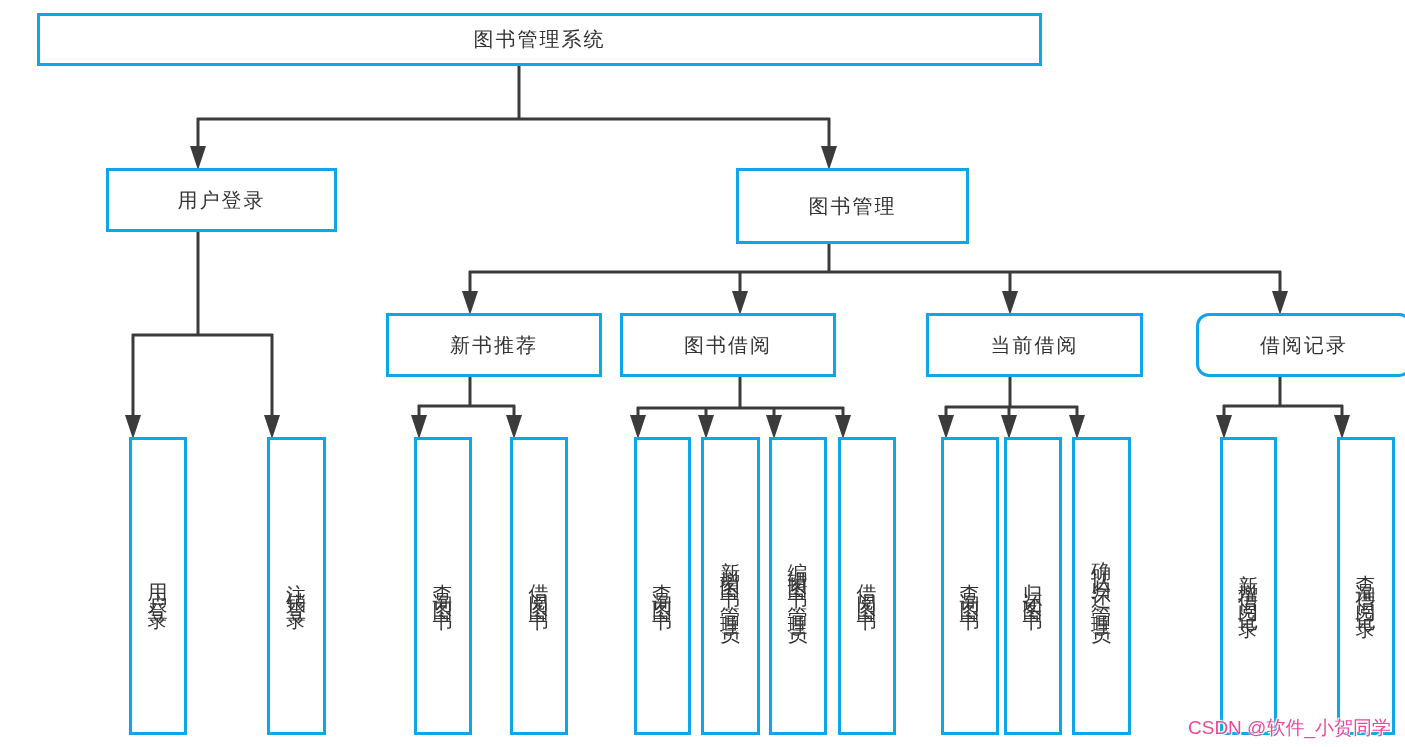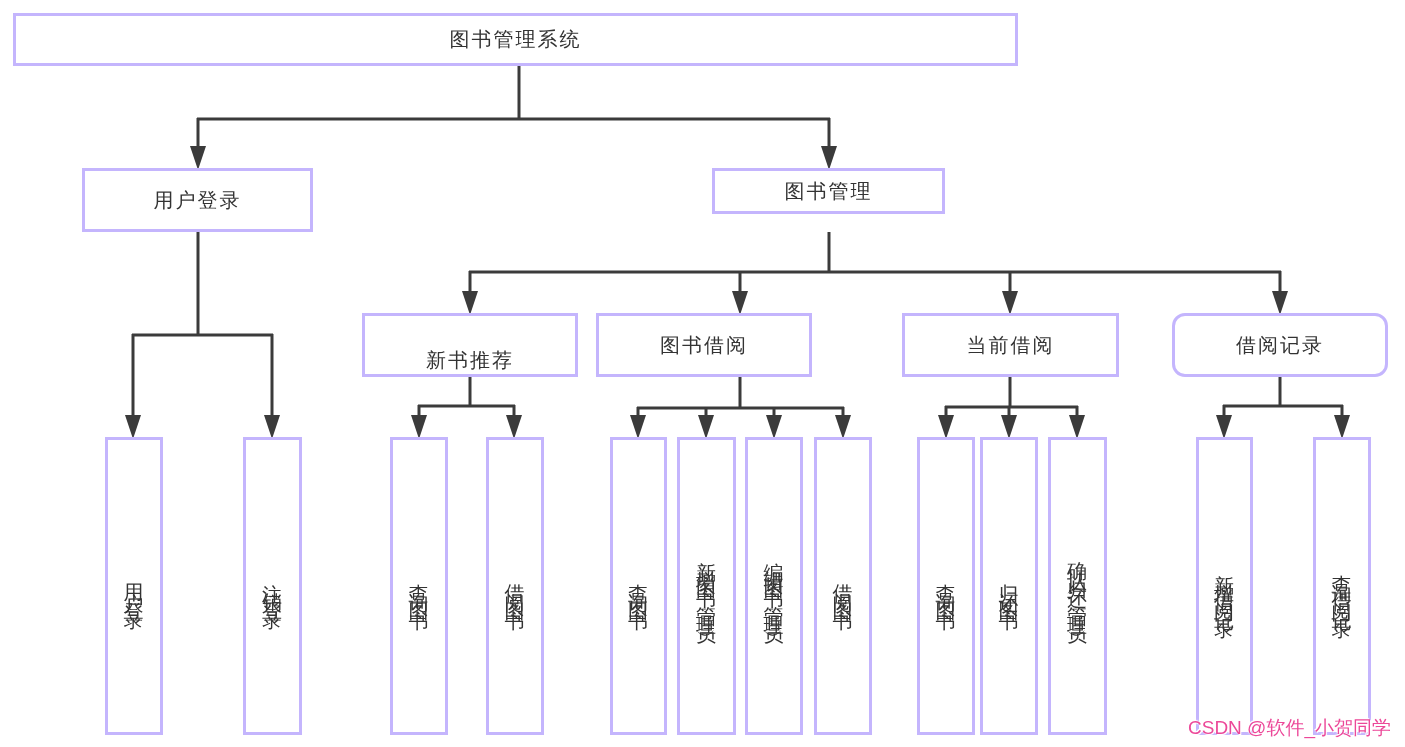--- a/index.html
+++ b/index.html
@@ -19,27 +19,28 @@
     position: absolute;
     left: 0;
     top: 0;
     width: 1405px;
     height: 747px;
     z-index: 1;
   }
   .node {
     position: absolute;
     box-sizing: border-box;
-    border: 3px solid #c4b5fd;
+    border: 3px solid #0ea5e9;
     background: #ffffff;
     display: flex;
     align-items: center;
     justify-content: center;
     color: #333333;
     z-index: 2;
+    margin-left: 24px;
   }
   .node .hlabel {
     font-size: 20px;
     letter-spacing: 2px;
     white-space: nowrap;
   }
   .leaf {
     top: 437px;
     height: 298px;
   }
@@ -132,25 +133,25 @@
     </g>
   </svg>
 
   <div class="node" style="left:13px; top:13px; width:1005px; height:53px;">
     <span class="hlabel">图书管理系统</span>
   </div>
 
   <div class="node" style="left:82px; top:168px; width:231px; height:64px;">
     <span class="hlabel">用户登录</span>
   </div>
-  <div class="node" style="left:712px; top:168px; width:233px; height:46px;">
+  <div class="node" style="left:712px; top:168px; width:233px; height:76px;">
     <span class="hlabel">图书管理</span>
   </div>
 
-  <div class="node" style="left:362px; top:313px; width:216px; height:64px;align-items:flex-end;">
+  <div class="node" style="left:362px; top:313px; width:216px; height:64px;">
     <span class="hlabel">新书推荐</span>
   </div>
   <div class="node" style="left:596px; top:313px; width:216px; height:64px;">
     <span class="hlabel">图书借阅</span>
   </div>
   <div class="node" style="left:902px; top:313px; width:217px; height:64px;">
     <span class="hlabel">当前借阅</span>
   </div>
   <div class="node" style="left:1172px; top:313px; width:216px; height:64px;border-radius:13px;">
     <span class="hlabel">借阅记录</span>

